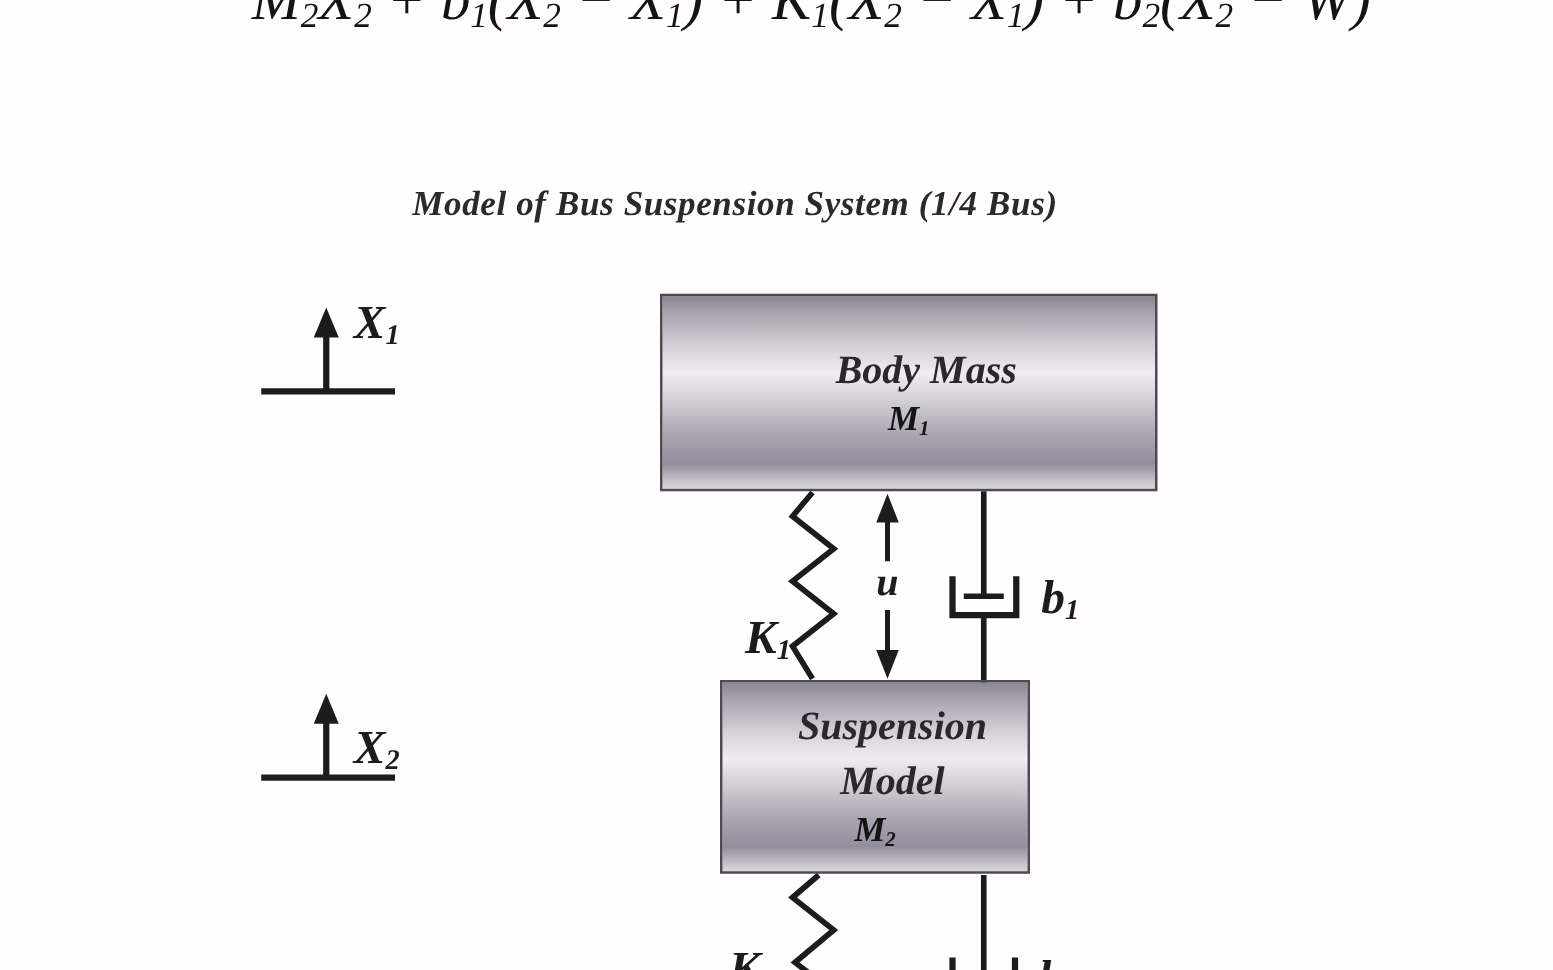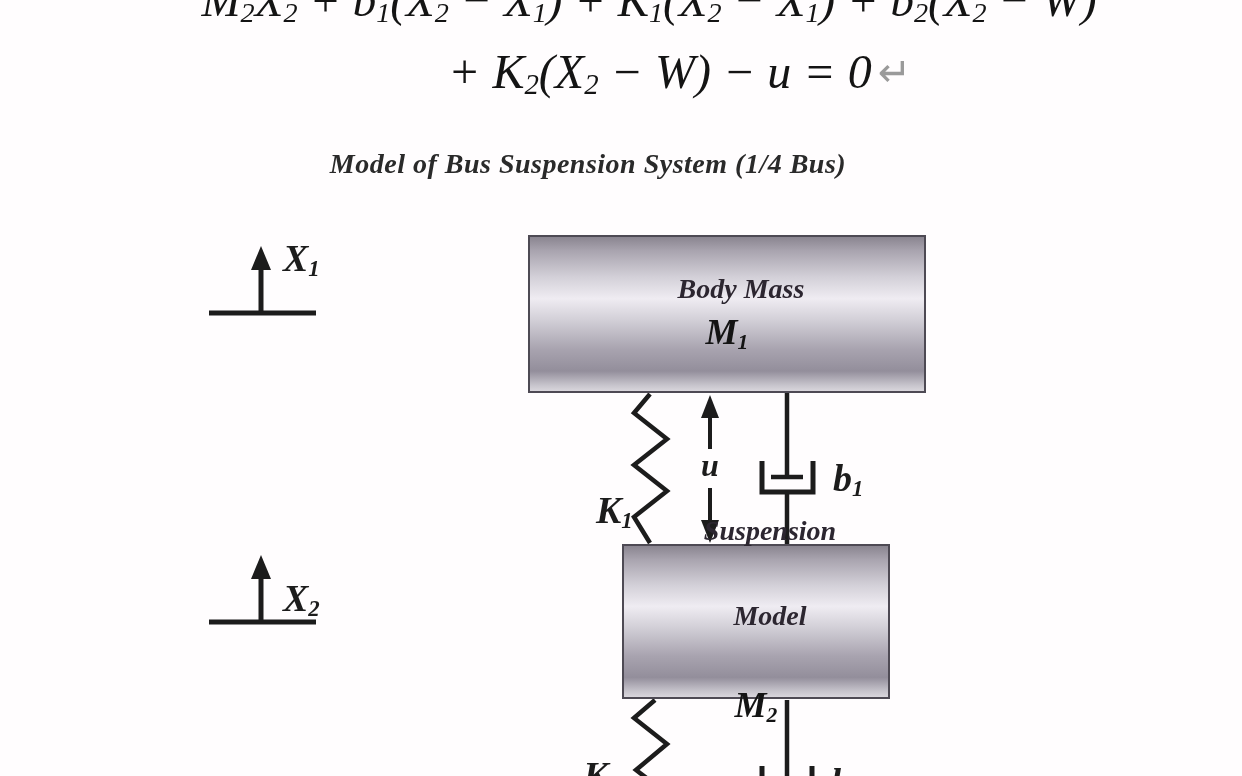--- a/index.html
+++ b/index.html
@@ -65,24 +65,24 @@
     background: linear-gradient(180deg,
       #8a8590 0%, #a9a4af 9%, #d3d0d8 26%, #efecf2 40%,
       #d2cfd7 54%, #a8a3af 73%, #938e9b 87%, #c6c3cb 96%, #d9d6dc 100%);
     display: flex;
     flex-direction: column;
     align-items: center;
     justify-content: center;
     font-style: italic;
     color: #2c2630;
   }
-  .massbox .mname { font-size: 28px; line-height: 1.38; font-weight: bold; margin-left: 28px; }
-  .massbox .msym  { font-size: 36px; line-height: 1.38; font-weight: bold; }
+  .massbox .mname { font-size: 32px; line-height: 1.38; font-weight: bold; margin-left: 28px; }
+  .massbox .msym  { font-size: 28px; line-height: 1.38; font-weight: bold; }
   #body-mass { left: 528px; top: 235px; width: 398px; height: 158px; }
-  #suspension-mass { left: 622px; top: 544px; width: 268px; height: 155px; gap: 46px; }
+  #suspension-mass { left: 576px; top: 544px; width: 248px; height: 155px; }
   .label {
     position: absolute;
     font-style: italic;
     font-size: 38px;
     font-weight: bold;
     color: #1c1c1c;
     white-space: nowrap;
   }
   #x1-label { left: 283px; top: 236px; }
   #x2-label { left: 283px; top: 576px; }
@@ -92,23 +92,20 @@
   #k2-label { left: 583px; top: 753px; }
   #b2-label { left: 831px; top: 760px; }
   svg.wires { position: absolute; left: 0; top: 0; }
 </style>
 </head>
 <body>
 
 <div class="canvas">
 
   <div class="math eq-line1"><span>M</span><sub>2</sub><span>X</span><sub>2</sub><span> + b</span><sub>1</sub><span>(X</span><sub>2</sub><span> − X</span><sub>1</sub><span>) + K</span><sub>1</sub><span>(X</span><sub>2</sub><span> − X</span><sub>1</sub><span>) + b</span><sub>2</sub><span>(X</span><sub>2</sub><span> − W)</span></div>
-  <div class="math eq-line2">
-    <span><span>+ K</span><sub>2</sub><span>(X</span><sub>2</sub><span> − W) − u = 0</span></span><span class="return-mark">↵</span>
-  </div>
 
   <div class="fig-title">Model of Bus Suspension System (1/4 Bus)</div>
 
   <svg class="wires" width="1242" height="776" viewBox="0 0 1242 776">
 
     <g>
       <line x1="209" y1="313" x2="316" y2="313" stroke="#1c1c1c" stroke-width="5"></line>
       <line x1="261" y1="313" x2="261" y2="264" stroke="#1c1c1c" stroke-width="5"></line>
       <polygon points="261,246 251,270 271,270" fill="#1c1c1c"></polygon>
     </g>

